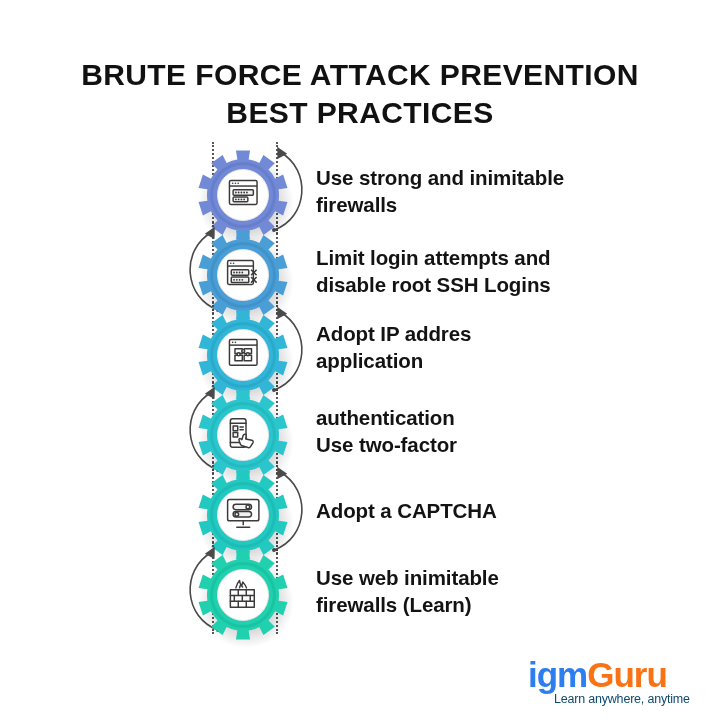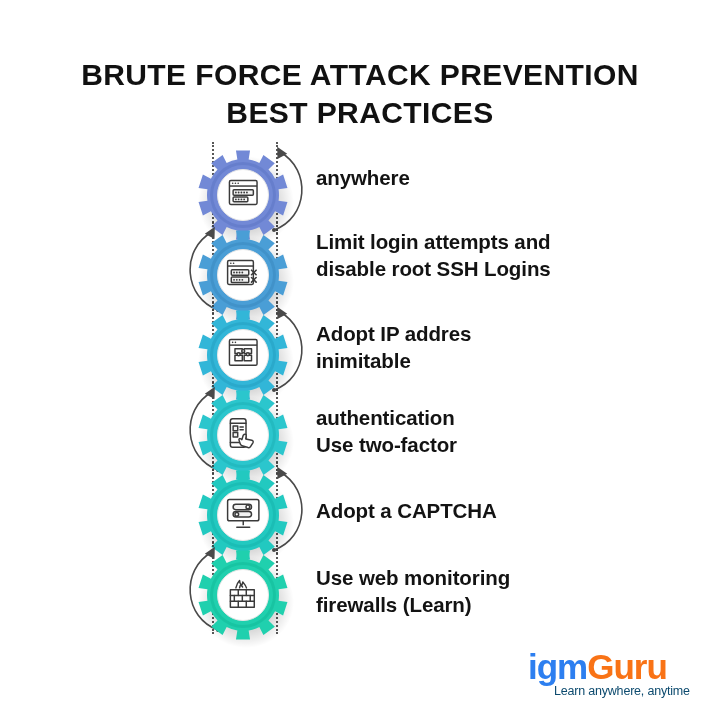--- a/index.html
+++ b/index.html
@@ -108,20 +108,21 @@
     top: 648px;
     width: 180px;
     text-align: left;
   }
   .logo-main {
     font-size: 35px;
     font-weight: bold;
     line-height: 38px;
     letter-spacing: -1px;
     white-space: nowrap;
+    margin-top: 8px;
   }
   .logo-igm  { color: #2d7ff0; }
   .logo-guru { color: #f97316; }
   .logo-tag {
     font-size: 12.5px;
     color: #0c4a6e;
     letter-spacing: -0.2px;
     margin-top: -2px;
     padding-left: 26px;
     white-space: nowrap;
@@ -181,21 +182,22 @@
         <circle cx="14" cy="26.5" r="1"></circle>
                   <circle cx="17" cy="26.5" r="1"></circle>
         <circle cx="20" cy="26.5" r="1"></circle>
                   <circle cx="23" cy="26.5" r="1"></circle>
       </g>
     </g>
     </g>
   </svg>
     </div>
     <div class="label" style="top:16px">
-      <span class="l">anywhere</span>
+      <span class="l">Use strong and inimitable</span>
+      <span class="l">firewalls</span>
     </div>
       </div>
       <div class="step">
     <div class="rail left"></div>
     <div class="rail right"></div>
 
   <svg class="arrow left" viewBox="0 0 52 96">
     <path d="M46,86 C12,74 8,26 40,8" fill="none" stroke="#4a4a4a" stroke-width="1.6" stroke-linecap="round"></path>
     <circle cx="46" cy="86" r="2" fill="#4a4a4a"></circle>
     <polygon points="0,-6 5.5,5 -5.5,5" fill="#4a4a4a" transform="translate(40,8) rotate(28)"></polygon>
@@ -237,21 +239,21 @@
       <g stroke-width="1.7" stroke-linecap="round">
         <line x1="31" y1="16.5" x2="36" y2="21.5"></line>
                   <line x1="36" y1="16.5" x2="31" y2="21.5"></line>
         <line x1="31" y1="24.5" x2="36" y2="29.5"></line>
                   <line x1="36" y1="24.5" x2="31" y2="29.5"></line>
       </g>
     </g>
     </g>
   </svg>
     </div>
-    <div class="label" style="top:0">
+    <div class="label" style="top:16px">
       <span class="l">Limit login attempts and</span>
       <span class="l">disable root SSH Logins</span>
     </div>
       </div>
       <div class="step">
     <div class="rail left"></div>
     <div class="rail right"></div>
 
   <svg class="arrow right" viewBox="0 0 52 96">
     <path d="M6,86 C40,74 44,26 12,8" fill="none" stroke="#4a4a4a" stroke-width="1.6" stroke-linecap="round"></path>
@@ -286,21 +288,21 @@
       <path d="M23 22h8v6h-8z"></path>
       <circle cx="22" cy="17.5" r="1.6" fill="#fff"></circle>
       <circle cx="17" cy="21" r="1.6" fill="#fff"></circle>
       <circle cx="27" cy="21" r="1.6" fill="#fff"></circle>
     </g>
     </g>
   </svg>
     </div>
     <div class="label" style="top:12px">
       <span class="l">Adopt IP addres</span>
-      <span class="l">inimitable</span>
+      <span class="l">application</span>
     </div>
       </div>
       <div class="step">
     <div class="rail left"></div>
     <div class="rail right"></div>
 
   <svg class="arrow left" viewBox="0 0 52 96">
     <path d="M46,86 C12,74 8,26 40,8" fill="none" stroke="#4a4a4a" stroke-width="1.6" stroke-linecap="round"></path>
     <circle cx="46" cy="86" r="2" fill="#4a4a4a"></circle>
     <polygon points="0,-6 5.5,5 -5.5,5" fill="#4a4a4a" transform="translate(40,8) rotate(28)"></polygon>
@@ -420,21 +422,21 @@
       <line x1="12.3" y1="22.3" x2="12.3" y2="28.6"></line>
       <line x1="21" y1="22.3" x2="21" y2="28.6"></line>
       <line x1="29.6" y1="22.3" x2="29.6" y2="28.6"></line>
       <line x1="16.6" y1="28.6" x2="16.6" y2="35"></line>
       <line x1="25.3" y1="28.6" x2="25.3" y2="35"></line>
     </g>
     </g>
   </svg>
     </div>
     <div class="label" style="top:16px">
-      <span class="l">Use web monitoring</span>
+      <span class="l">Use web inimitable</span>
       <span class="l">firewalls (Learn)</span>
     </div>
       </div>
     </div>
 
   <div class="logo">
     <div class="logo-main">
       <span class="logo-igm">igm</span><span class="logo-guru">Guru</span>
     </div>
     <div class="logo-tag">Learn anywhere, anytime</div>

